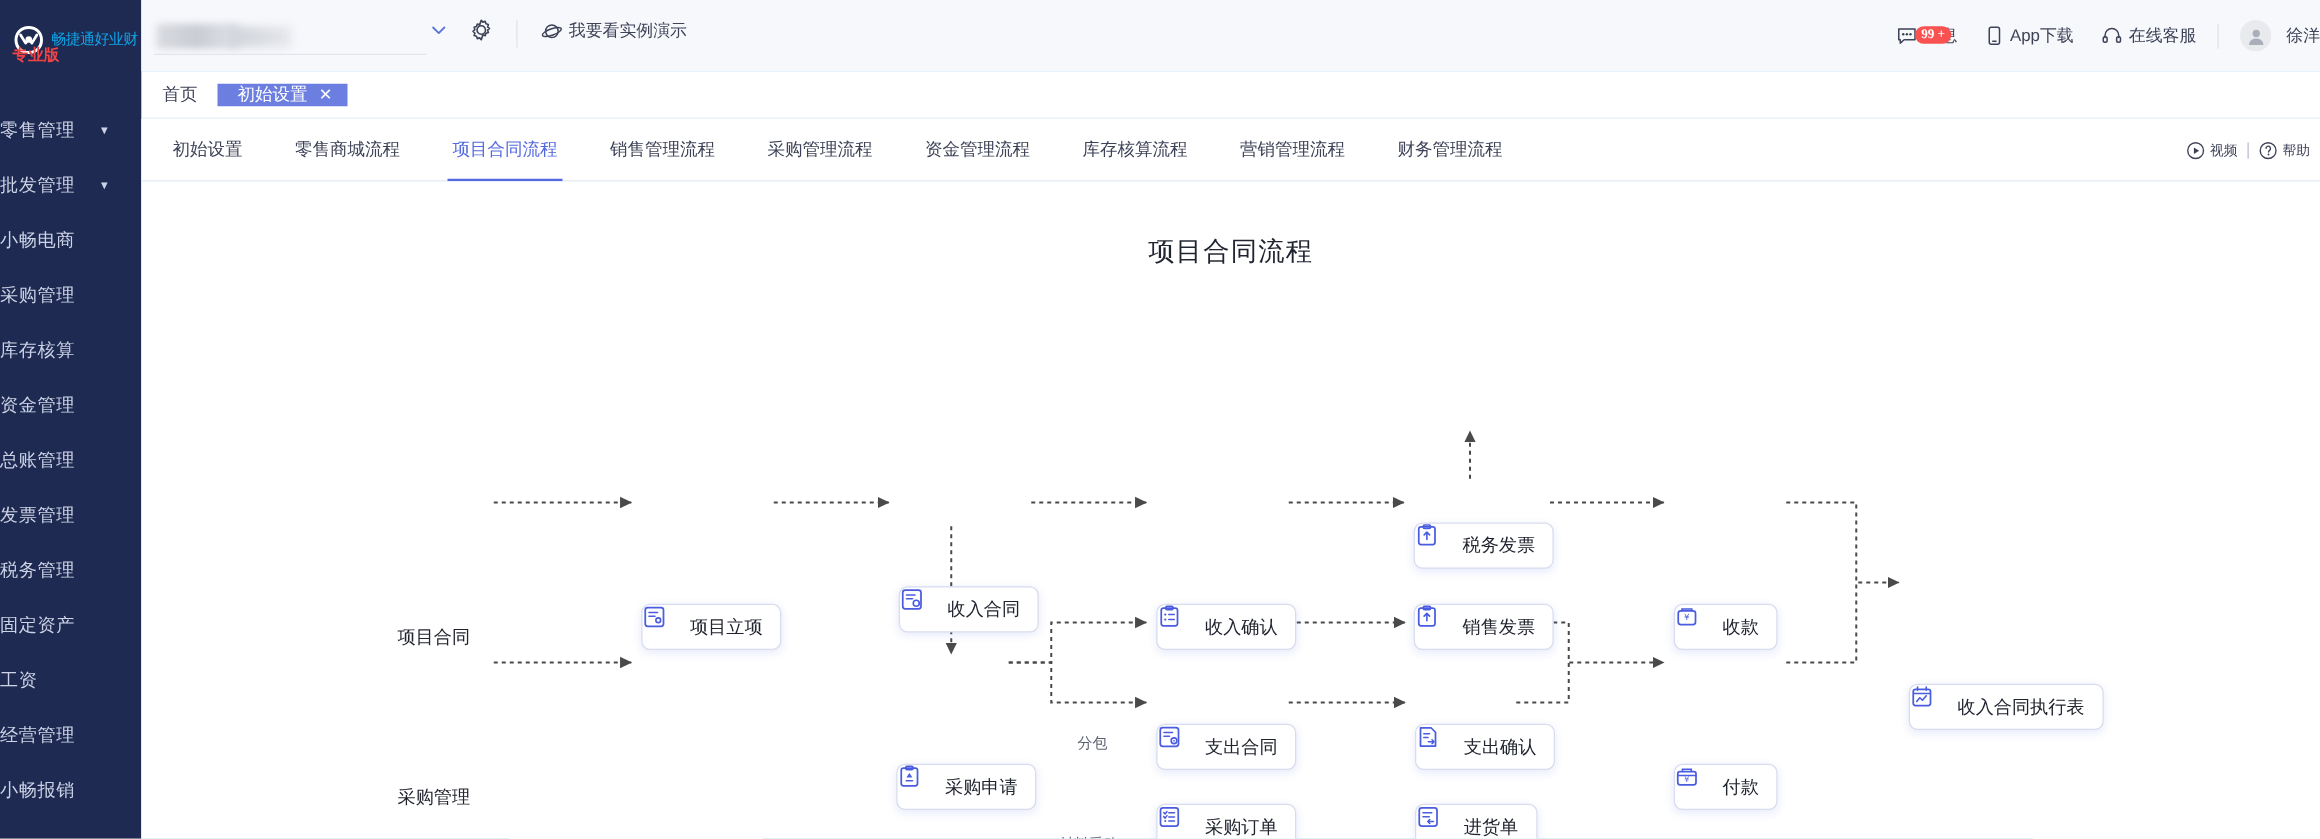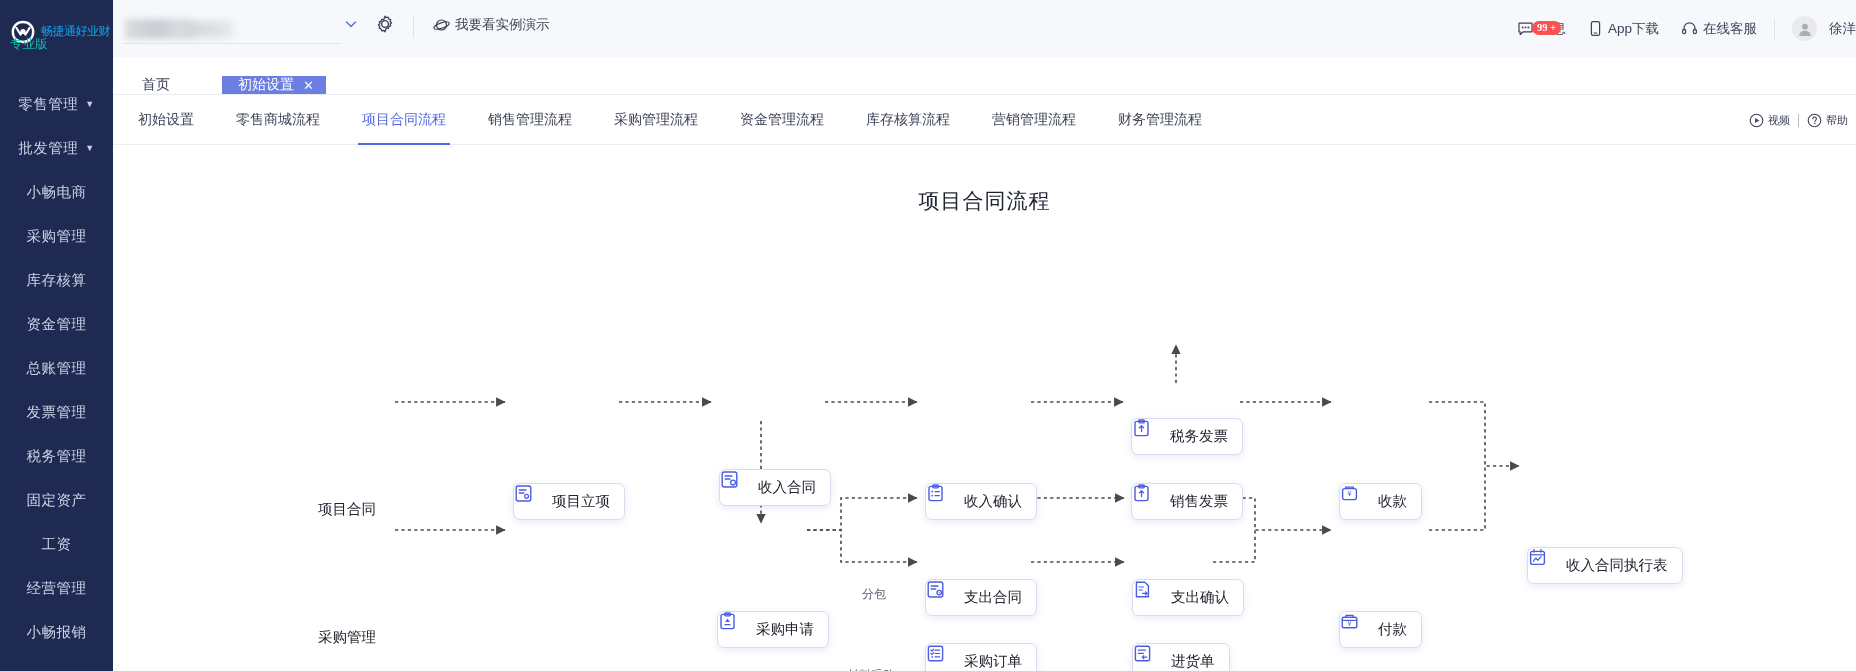--- a/index.html
+++ b/index.html
@@ -16,28 +16,29 @@
     flex: 0 0 113px; position: relative; overflow: hidden;
   }
   .brand {
     height: 57px; display: flex; align-items: center; padding: 6px 0 0 10px;
     position: relative;
   }
   .brand-logo { width: 26px; height: 26px; flex: 0 0 26px; position: relative; }
   .brand-logo svg { display: block; }
   .brand-text { margin-left: 5px; color: #0ea5e9; font-size: 12px; letter-spacing: -0.5px; white-space: nowrap; }
   .brand-sub {
-    position: absolute; left: 10px; top: 36px; color: #14b8a6;
-    font-size: 12.5px; font-weight: normal; letter-spacing: 0px;
+    position: absolute; left: 10px; top: 36px; color: #ef4444;
+    font-size: 12.5px; font-weight: bold; letter-spacing: 0px;
   }
   .nav { padding-top: 25px; }
   .nav-item {
-    height: 44px; display: flex; align-items: center; justify-content: center;
+    height: 44px; display: flex; align-items: center; 
     color: #cdd3e6; font-size: 14.5px; cursor: pointer; position: relative;
     letter-spacing: 0.5px;
+    gap: 12px;
   }
   .nav-item .caret {
     margin-left: 7px; font-size: 9px; color: #cdd3e6; line-height: 1;
   }
 
   
   .main { flex: 1; display: flex; flex-direction: column; min-width: 0; background: #7dd3fc; }
 
   
   .topbar {
@@ -89,22 +90,22 @@
   }
   .tb-sep { width: 1px; height: 20px; background: #e0e2e8; margin: 0 6px; }
   .avatar {
     width: 25px; height: 25px; border-radius: 50%; background: #e8eaee;
     display: flex; align-items: center; justify-content: center; flex: 0 0 25px;
   }
   .user-name { font-size: 13.5px; color: #3d4257; margin-left: 7px; white-space: nowrap; }
 
   
   .pagetabs {
-    height: 38px; background: #fff; display: flex; align-items: flex-end;
-    border-bottom: 1px solid #ebedf2; flex: 0 0 38px; padding-left: 13px; gap: 36px;
+    height: 38px; background: #fff; display: flex; align-items: center;
+    border-bottom: 1px solid #ebedf2; flex: 0 0 38px; padding-left: 1px;
   }
   .ptab {
     display: flex; align-items: center; padding: 0 16px; font-size: 14px;
     color: #3d4257; cursor: pointer;
   }
   .ptab.active { background: #6c7fe0; color: #fff; padding-right: 12px; }
   .ptab .x { margin-left: 9px; font-size: 13px; opacity: .95; }
 
   
   .modtabs {

